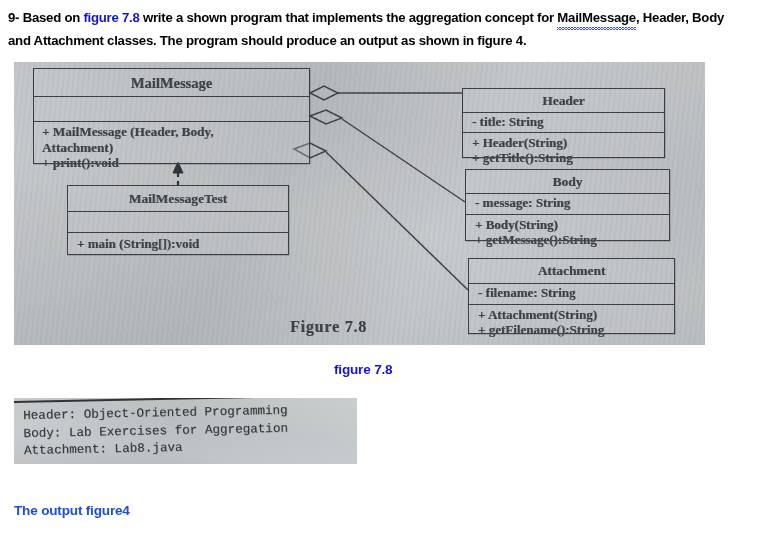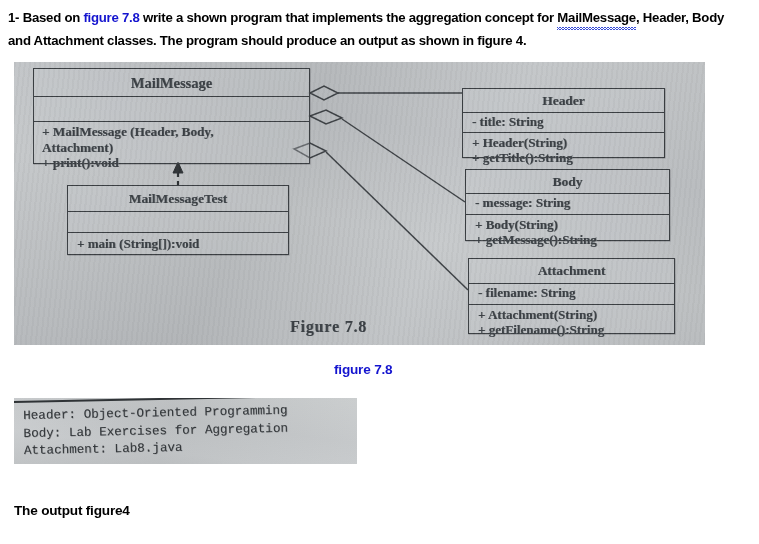--- a/index.html
+++ b/index.html
@@ -211,28 +211,28 @@
   }
 
   
   #output-caption-blue {
     position: absolute;
     left: 14px;
     top: 503px;
     font-family: "Liberation Sans", sans-serif;
     font-size: 13.6px;
     font-weight: bold;
-    color: #000000;
+    color: #1d4ed8;
     letter-spacing: -0.2px;
   }
 </style>
 </head>
 <body>
 
-<div id="question-text"><span>1- Based on </span><span class="blue-inline">figure 7.8</span><span> write a shown program that implements the aggregation concept for </span><span class="spell-underline">MailMessage</span><span>, Header, Body and Attachment classes. The program should produce an output as shown in figure 4.</span></div>
+<div id="question-text"><span>9- Based on </span><span class="blue-inline">figure 7.8</span><span> write a shown program that implements the aggregation concept for </span><span class="spell-underline">MailMessage</span><span>, Header, Body and Attachment classes. The program should produce an output as shown in figure 4.</span></div>
 
 <div id="uml-figure">
 
   <svg id="uml-connectors" viewBox="0 0 691 283">
 
     <polygon points="296,31 310,24 324,31 310,38" fill="none" stroke="#3d4145" stroke-width="1.5"></polygon>
     <line x1="324" y1="31" x2="448" y2="31" stroke="#3d4145" stroke-width="1.5"></line>
 
     <polygon points="296,54 312,48 328,56 312,62" fill="none" stroke="#3d4145" stroke-width="1.5"></polygon>
     <line x1="328" y1="57" x2="451" y2="140" stroke="#3d4145" stroke-width="1.5"></line>

